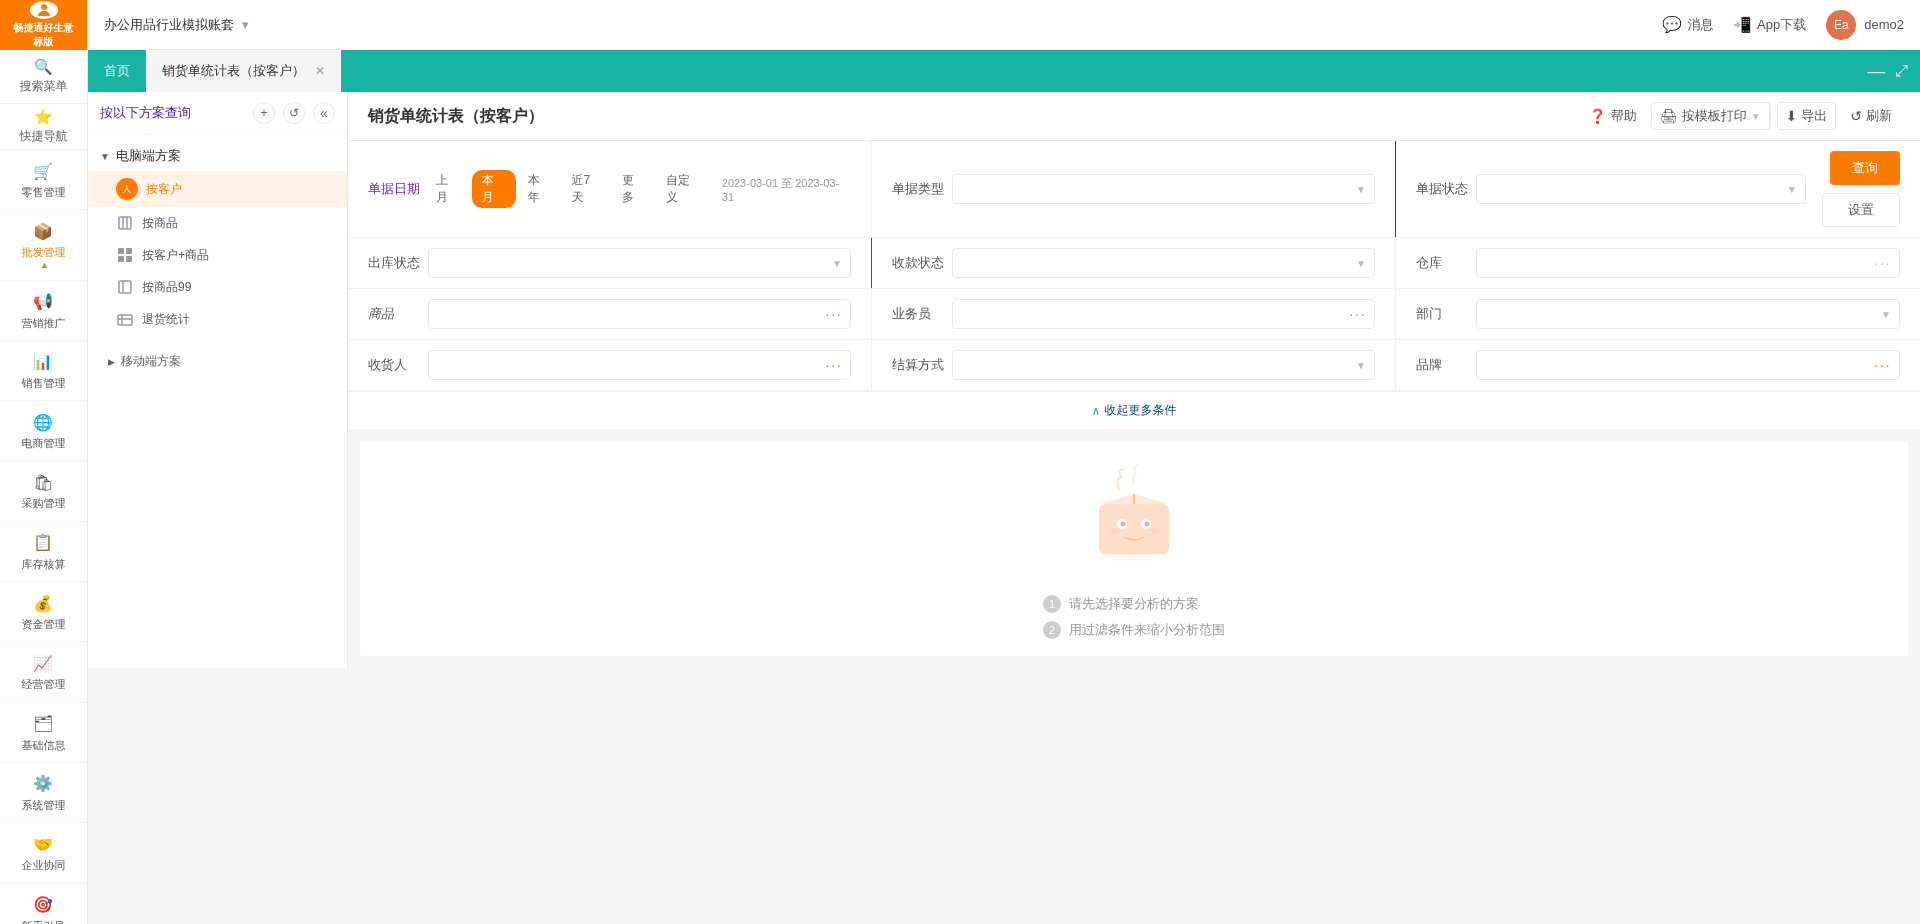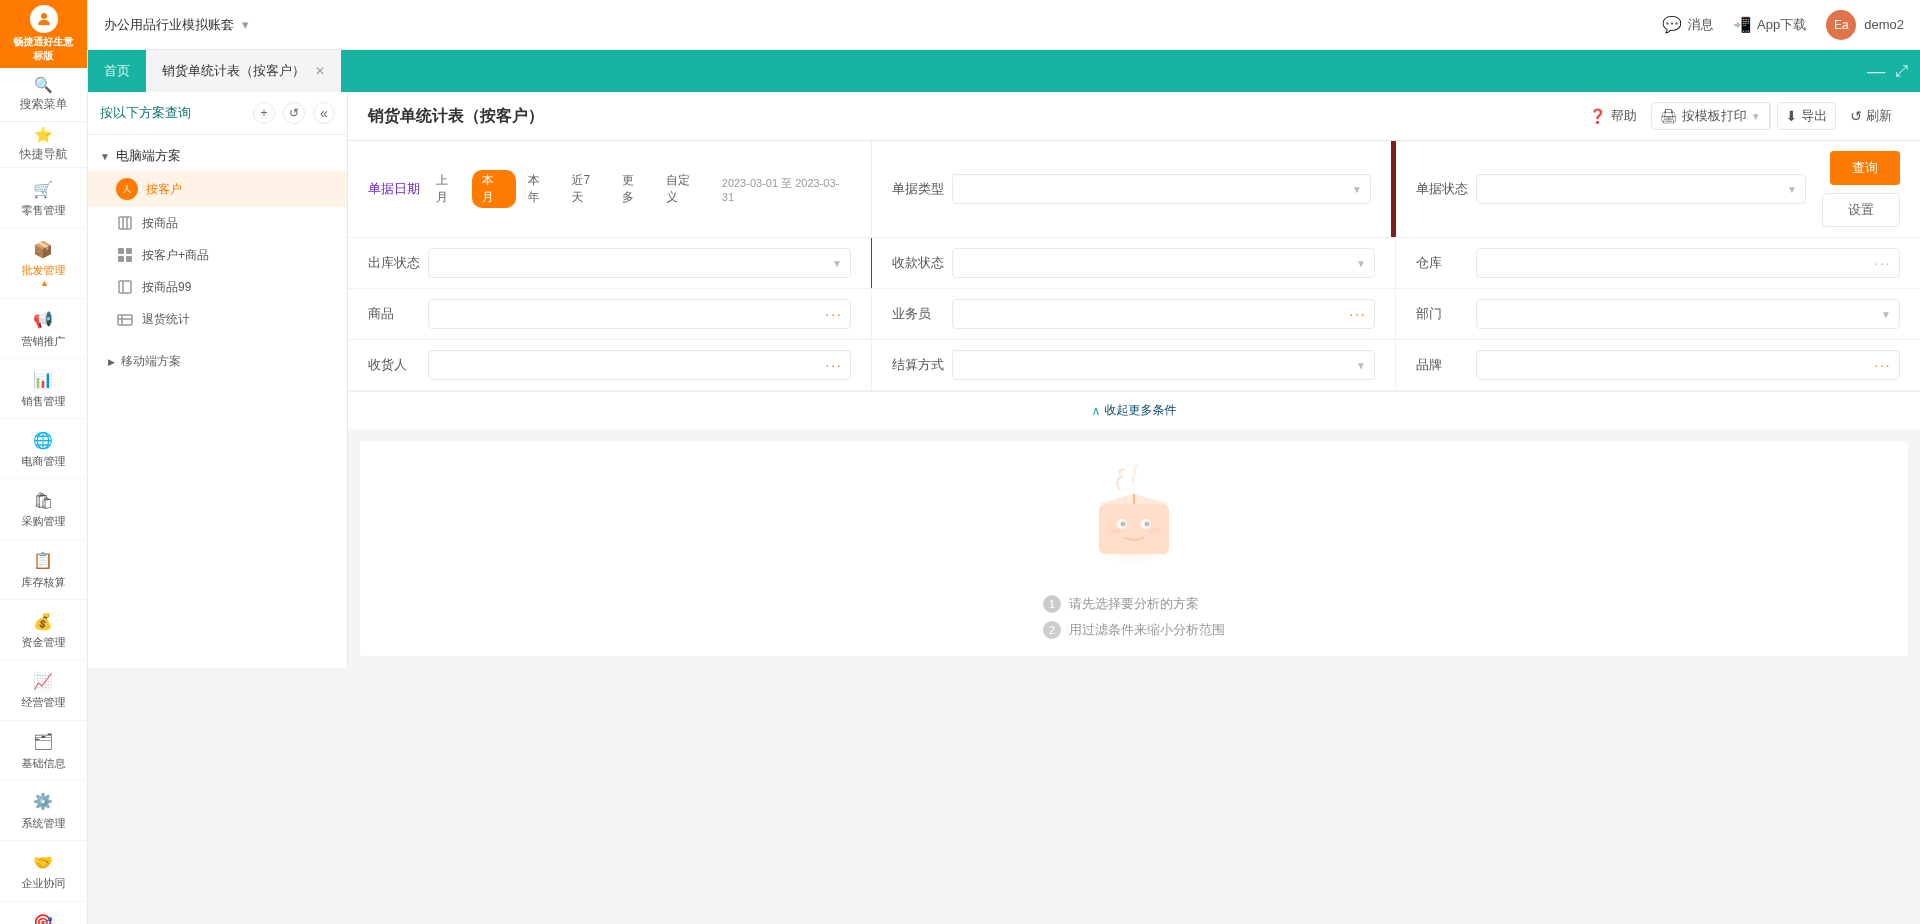--- a/index.html
+++ b/index.html
@@ -9,21 +9,21 @@
     .sidebar {
       width: 88px;
       background: #fff;
       height: 924px;
       display: flex;
       flex-direction: column;
       border-right: 1px solid #e8e8e8;
       flex-shrink: 0;
     }
     .sidebar-logo {
-      height: 68px;
+      height: 50px;
       background: #ff7b00;
       display: flex;
       align-items: center;
       justify-content: center;
       color: white;
       font-size: 11px;
       font-weight: bold;
       flex-direction: column;
       padding: 4px;
     }
@@ -544,21 +544,21 @@
     <div class="tab-bar-actions">
       <span class="tab-bar-action" style="font-size:18px;">—</span>
       <span class="tab-bar-action" style="font-size:16px;">⤢</span>
     </div>
   </div>
 
   <div class="content-wrapper">
 
     <div class="left-panel">
       <div class="left-panel-header">
-        <span style="font-size:13px;color:#0f766e;">按以下方案查询</span>
+        <span style="font-size:13px;color:#4c1d95;">按以下方案查询</span>
         <div class="left-panel-header-actions">
           <div class="left-panel-action">
             <span>+</span>
           </div>
           <div class="left-panel-action">
             <span>↺</span>
           </div>
           <div class="left-panel-action scheme-collapse-btn">
             <span>«</span>
           </div>
@@ -670,21 +670,21 @@
               <span class="date-tab">上月</span>
               <span class="date-tab active">本月</span>
               <span class="date-tab">本年</span>
               <span class="date-tab">近7天</span>
               <span class="date-tab">更多</span>
               <span class="date-tab">自定义</span>
             </div>
             <span class="date-range-text">2023-03-01 至 2023-03-31</span>
           </div>
 
-          <div style="display:flex;align-items:center;padding:10px 20px;gap:8px;border-right:5px solid #7f1d1d;">
+          <div style="display:flex;align-items:center;padding:10px 20px;gap:8px;border-right:1px solid #7f1d1d;">
             <span style="font-size:13px;color:#555;white-space:nowrap;min-width:52px;">单据类型</span>
             <div class="filter-item-control" style="flex:1;">
               <span style="color:#ccc;"></span>
               <span class="chevron-icon">▼</span>
             </div>
           </div>
 
           <div style="display:flex;align-items:center;padding:10px 20px;gap:8px;">
             <span style="font-size:13px;color:#555;white-space:nowrap;min-width:52px;">单据状态</span>
             <div class="filter-item-control" style="flex:1;">
@@ -716,21 +716,21 @@
           <div style="display:flex;align-items:center;padding:10px 20px;gap:8px;">
             <span style="font-size:13px;color:#555;white-space:nowrap;min-width:52px;">仓库</span>
             <div class="filter-item-control" style="flex:1;">
               <span style="color:#ccc;"></span>
               <span class="dots-icon">···</span>
             </div>
           </div>
         </div>
 
         <div style="display:grid;grid-template-columns:1fr 1fr 1fr;gap:0;border-bottom:1px solid #f0f0f0;">
-          <div style="display:flex;align-items:center;padding:10px 20px;gap:8px;border-right:1px solid #f0f0f0;">
+          <div style="display:flex;align-items:center;padding:10px 20px;gap:8px;border-right:1px solid #f0f0f0;font-style:italic;">
             <span style="font-size:13px;color:#555;white-space:nowrap;min-width:52px;">商品</span>
             <div class="filter-item-control" style="flex:1;">
               <span style="color:#ccc;"></span>
               <span class="dots-icon" style="color:#ff7b00;">···</span>
             </div>
           </div>
           <div style="display:flex;align-items:center;padding:10px 20px;gap:8px;border-right:1px solid #f0f0f0;">
             <span style="font-size:13px;color:#555;white-space:nowrap;min-width:52px;">业务员</span>
             <div class="filter-item-control" style="flex:1;">
               <span style="color:#ccc;"></span>

